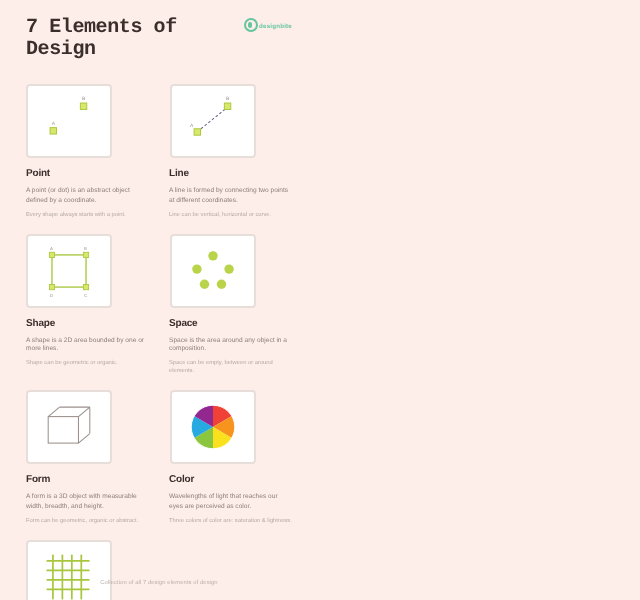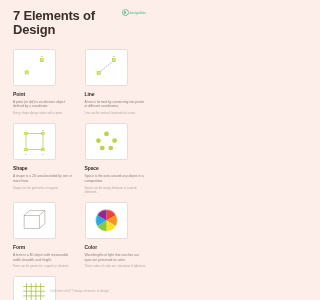--- a/index.html
+++ b/index.html
@@ -6,21 +6,21 @@
   body{
     width:159px;height:300px;overflow:hidden;
     background:#fdeeea;
     font-family:"Liberation Sans",sans-serif;
     -webkit-font-smoothing:antialiased;
   }
   .page{position:relative;width:159px;height:300px;box-sizing:border-box;padding:9px 13px 0 13px;}
 
   
   .header{display:flex;align-items:flex-start;justify-content:space-between;margin-bottom:11px;}
-  .title{font-size:13px;font-weight:bold;color:#3b2f2c;letter-spacing:-0.2px;line-height:1.1;}
+  .title{font-size:10px;font-weight:bold;color:#3b2f2c;letter-spacing:-0.2px;line-height:1.1;font-family:Liberation Mono, monospace;}
   .logo{display:flex;align-items:center;gap:1px;opacity:.95;}
   .logo-mark{width:7px;height:7px;border-radius:50%;border:1.1px solid #5ec39a;box-sizing:border-box;position:relative;}
   .logo-mark:after{content:"";position:absolute;left:1.4px;top:1.4px;width:2.4px;height:2.4px;border-radius:50%;background:#5ec39a;}
   .logo-text{font-size:3.1px;font-weight:bold;color:#5ec39a;letter-spacing:.1px;}
 
   
   .grid{display:grid;grid-template-columns:1fr 1fr;column-gap:10px;row-gap:0;}
   .cell{margin-bottom:8px;}
   .card{
     width:43px;height:37px;background:#ffffff;

